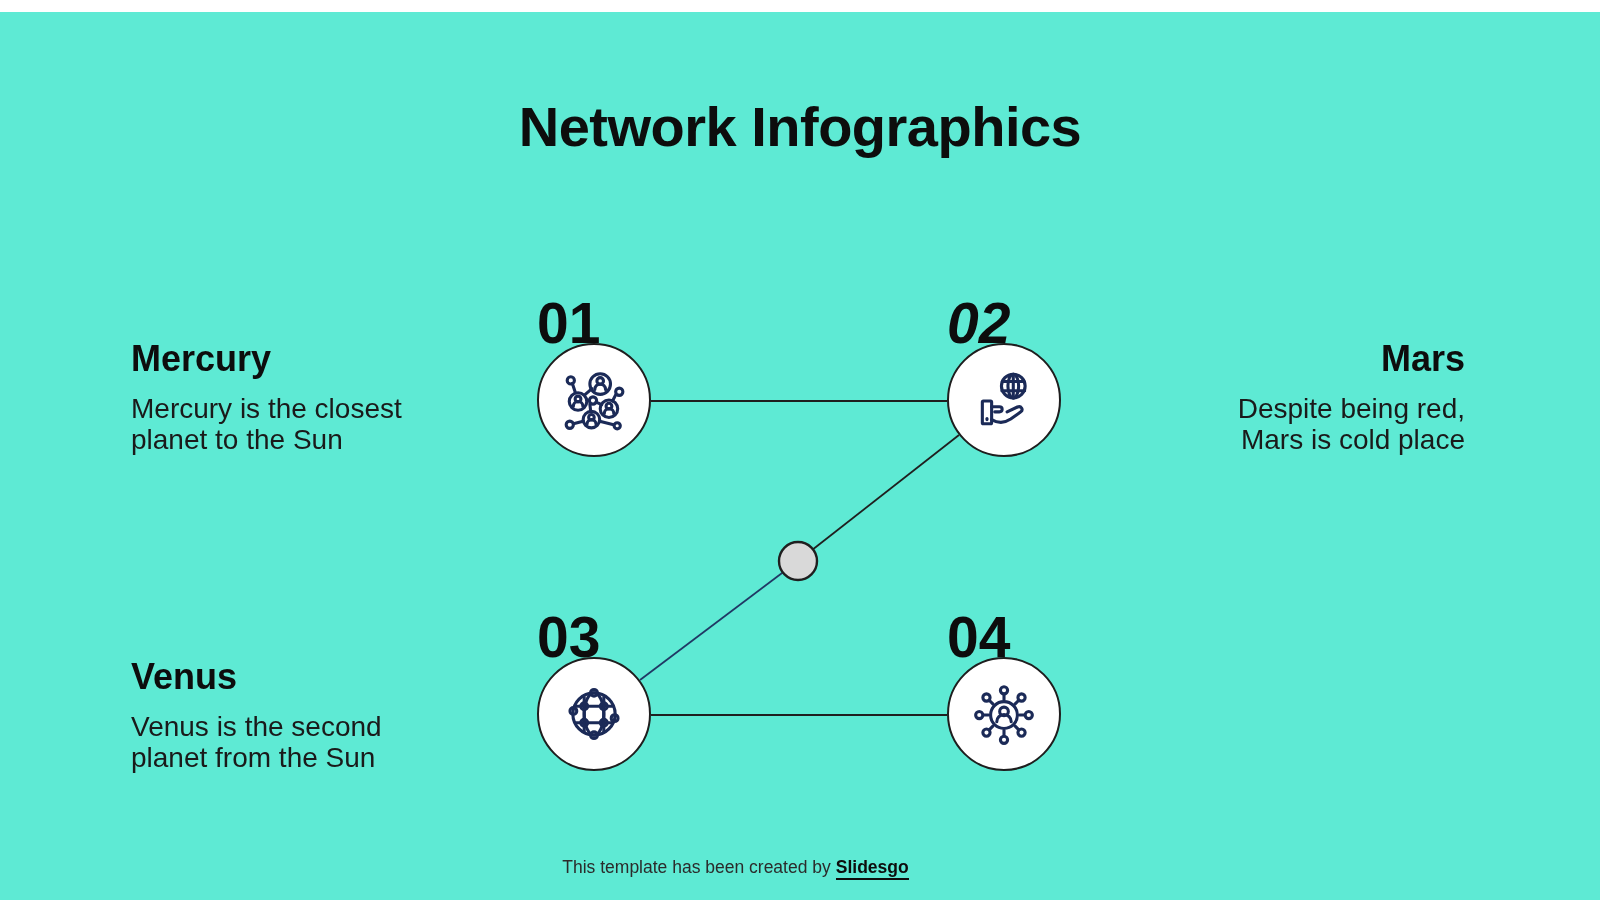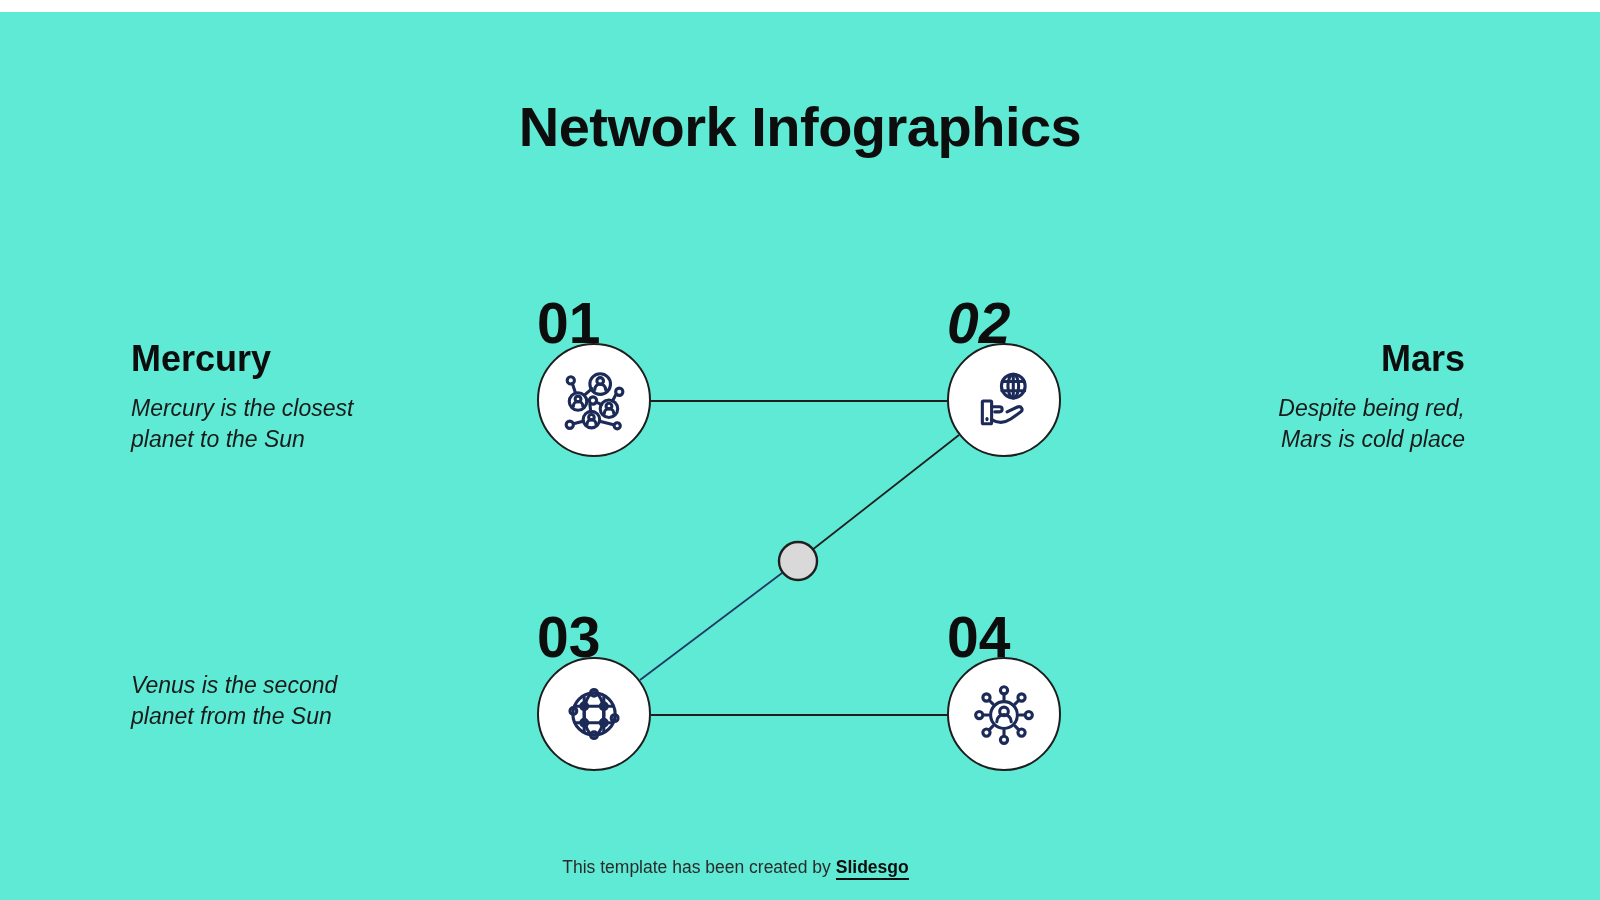--- a/index.html
+++ b/index.html
@@ -24,21 +24,21 @@
     position:absolute;width:110px;height:110px;border-radius:50%;
     border:2px solid #1e1e1e;background:#ffffff;
     display:flex;align-items:center;justify-content:center;
   }
   .node-icon{width:66px;height:66px;display:block;}
   .node-icon g{stroke:var(--icon-navy,#1b2a57);fill:none;}
   .node-dot{fill:#ffffff;}
   .tblock{position:absolute;width:370px;}
   .tblock.right{text-align:right;}
   .tblock h2{margin:0;font-size:36px;font-weight:700;line-height:1.15;color:var(--text,#0d0d0d);}
-  .tblock p{margin:14px 0 0 0;font-size:23px;line-height:31px;color:#1a1a1a;white-space:pre-line;font-style:italic;}
+  .tblock p{margin:14px 0 0 0;font-size:28px;line-height:31px;color:#1a1a1a;white-space:pre-line;}
   .footer{
     position:absolute;left:0;top:844px;width:1471px;text-align:center;
     font-size:17.5px;color:#2b2b2b;line-height:22px;
   }
   .brand{
     font-weight:700;color:#0d0d0d;margin-left:5px;
     border-bottom:2px solid #0d0d0d;padding-bottom:1px;cursor:pointer;
   }
 </style>
 </head>
@@ -162,20 +162,21 @@
 planet to the Sun</p>
   </div>
 
   <div class="tblock right" style="right:135px;top:326px;">
     <h2>Mars</h2>
     <p>Despite being red,
 Mars is cold place</p>
   </div>
 
   <div class="tblock" style="left:131px;top:644px;">
+    <h2>Venus</h2>
     <p>Venus is the second
 planet from the Sun</p>
   </div>
 
 
   <div class="footer">
     <span>This template has been created by</span><span class="brand">Slidesgo</span>
   </div>
 
 </div>

